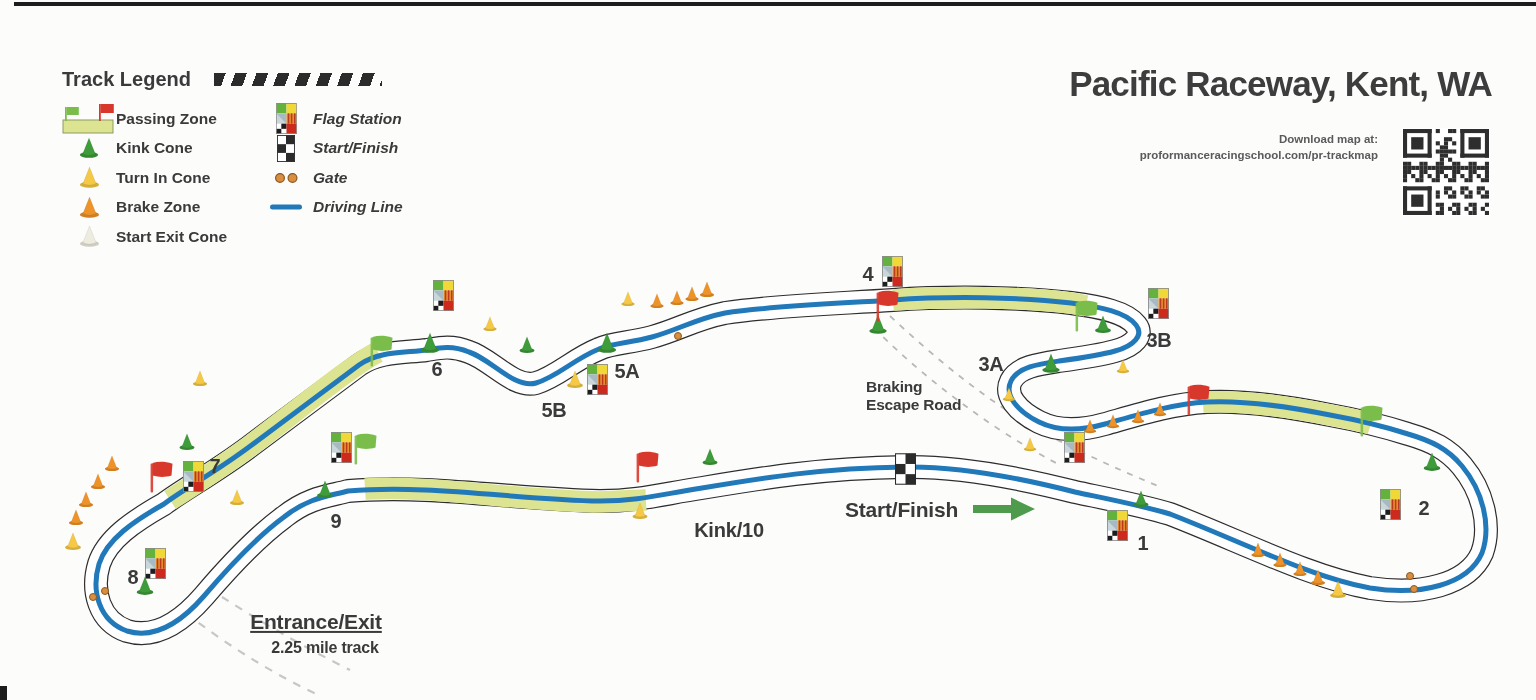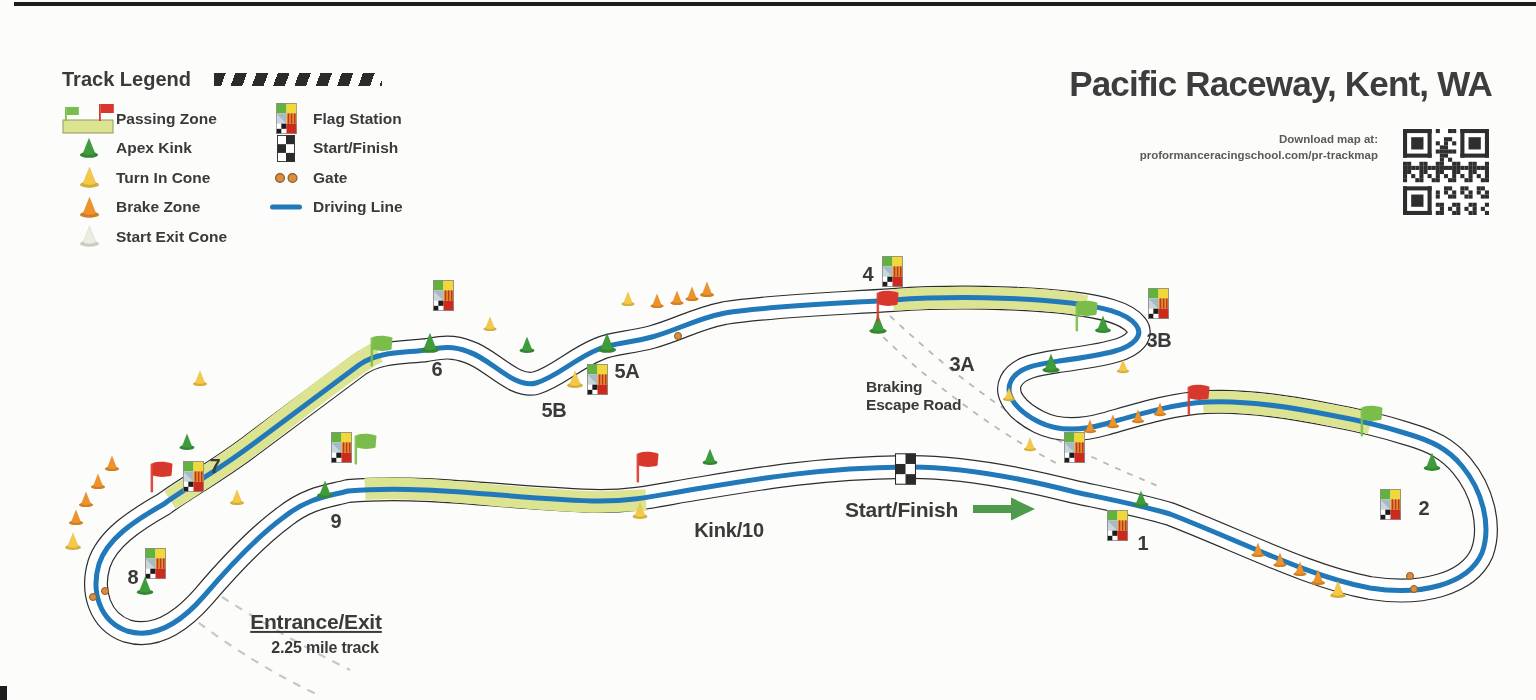--- a/index.html
+++ b/index.html
@@ -15,21 +15,21 @@
   .download{position:absolute;top:131px;right:158px;text-align:right;font-size:11.5px;font-weight:bold;color:#5a5a5a;line-height:1.4;}
   .qr{position:absolute;top:128px;right:46px;width:88px;height:88px;background:#fff;}
 
   
   .legend{position:absolute;left:62px;top:68px;}
   .legend-header{display:flex;align-items:center;gap:23px;}
   .legend-title{font-size:20px;font-weight:bold;}
   .legend-dashes{width:168px;height:13px;background:repeating-linear-gradient(110deg,#2b2b2b 0 11px,transparent 11px 20px);}
   .legend-cols{display:flex;margin-top:13px;}
   .legend-col1{width:197px;}
-  .legend-col2{width:185px;}
+  .legend-col2{width:185px;font-style:italic;}
   .legend-row{display:flex;align-items:center;height:29.5px;}
   .legend-icon{width:54px;display:flex;justify-content:center;align-items:center;flex:none;}
   .legend-label{font-size:15.5px;font-weight:bold;white-space:nowrap;}
 
   
   #map-svg{position:absolute;left:0;top:0;}
   .road-casing{fill:none;stroke:var(--track_edge);stroke-width:24;stroke-linejoin:round;}
   .road-surface{fill:none;stroke:#ffffff;stroke-width:21.6;stroke-linejoin:round;}
   .pass-band{fill:none;stroke:var(--passing_zone);stroke-width:21.6;stroke-linecap:butt;}
   .driving{fill:none;stroke:var(--driving_line);stroke-width:5;stroke-linejoin:round;}
@@ -175,21 +175,21 @@
         <use href="#sym-dot" x="1405.5" y="571.5" width="9" height="9"></use>
         <use href="#sym-dot" x="1409.5" y="584.5" width="9" height="9"></use>
       </g>
 
     <path class="dir-arrow" d="M973,505 L1011,505 L1011,497.5 L1035,509 L1011,520.5 L1011,513 L973,513 Z"></path>
   </svg>
 
   <div id="label-layer">
       <div class="map-label" style="left: 1143px; top: 543px;">1</div>
       <div class="map-label" style="left: 1424px; top: 508px;">2</div>
-      <div class="map-label" style="left: 962px; top: 364px;">3A</div>
+      <div class="map-label" style="left: 991px; top: 364px;">3A</div>
       <div class="map-label" style="left: 1159px; top: 340px;">3B</div>
       <div class="map-label" style="left: 868px; top: 274px;">4</div>
       <div class="map-label" style="left: 627px; top: 371px;">5A</div>
       <div class="map-label" style="left: 554px; top: 410px;">5B</div>
       <div class="map-label" style="left: 437px; top: 369px;">6</div>
       <div class="map-label" style="left: 215px; top: 466px;">7</div>
       <div class="map-label" style="left: 133px; top: 577px;">8</div>
       <div class="map-label" style="left: 336px; top: 521px;">9</div>
       <div class="map-label" style="left: 729px; top: 530px;">Kink/10</div>
       <div class="map-label left" style="left: 845px; top: 510px; font-size: 21px;">Start/Finish</div>
@@ -217,21 +217,21 @@
             </svg>
           </span>
           <span class="legend-label">Passing Zone</span>
         </div>
         <div class="legend-row">
           <span class="legend-icon">
             <svg class="c-apex" width="22" height="22" viewBox="0 0 20 20">
                 <use href="#sym-cone"></use>
               </svg>
           </span>
-          <span class="legend-label">Apex Kink</span>
+          <span class="legend-label">Kink Cone</span>
         </div>
         <div class="legend-row">
           <span class="legend-icon">
             <svg class="c-turnin" width="23" height="23" viewBox="0 0 20 20">
                 <use href="#sym-cone"></use>
               </svg>
           </span>
           <span class="legend-label">Turn In Cone</span>
         </div>
         <div class="legend-row">

